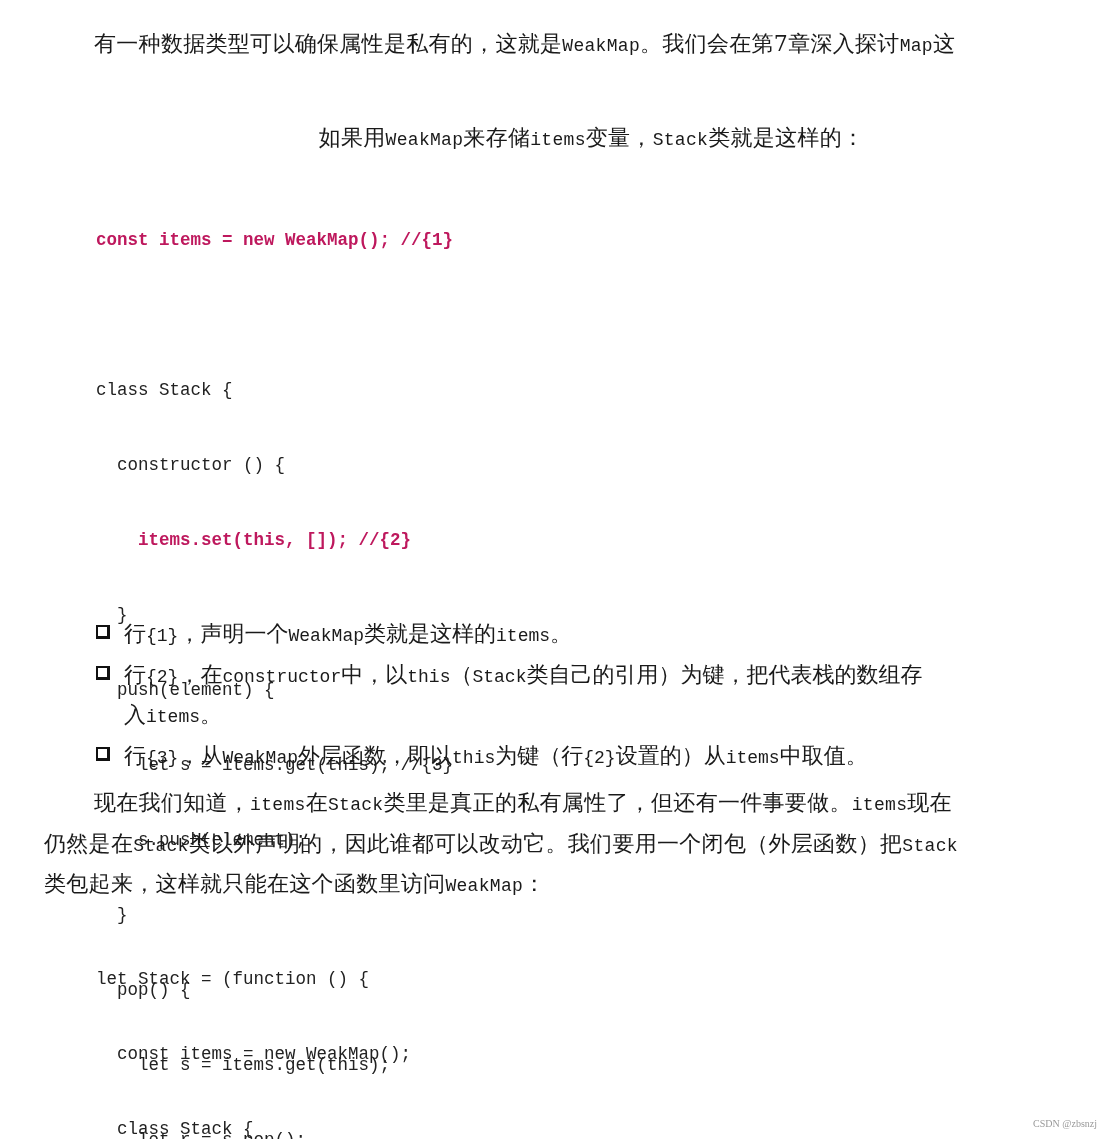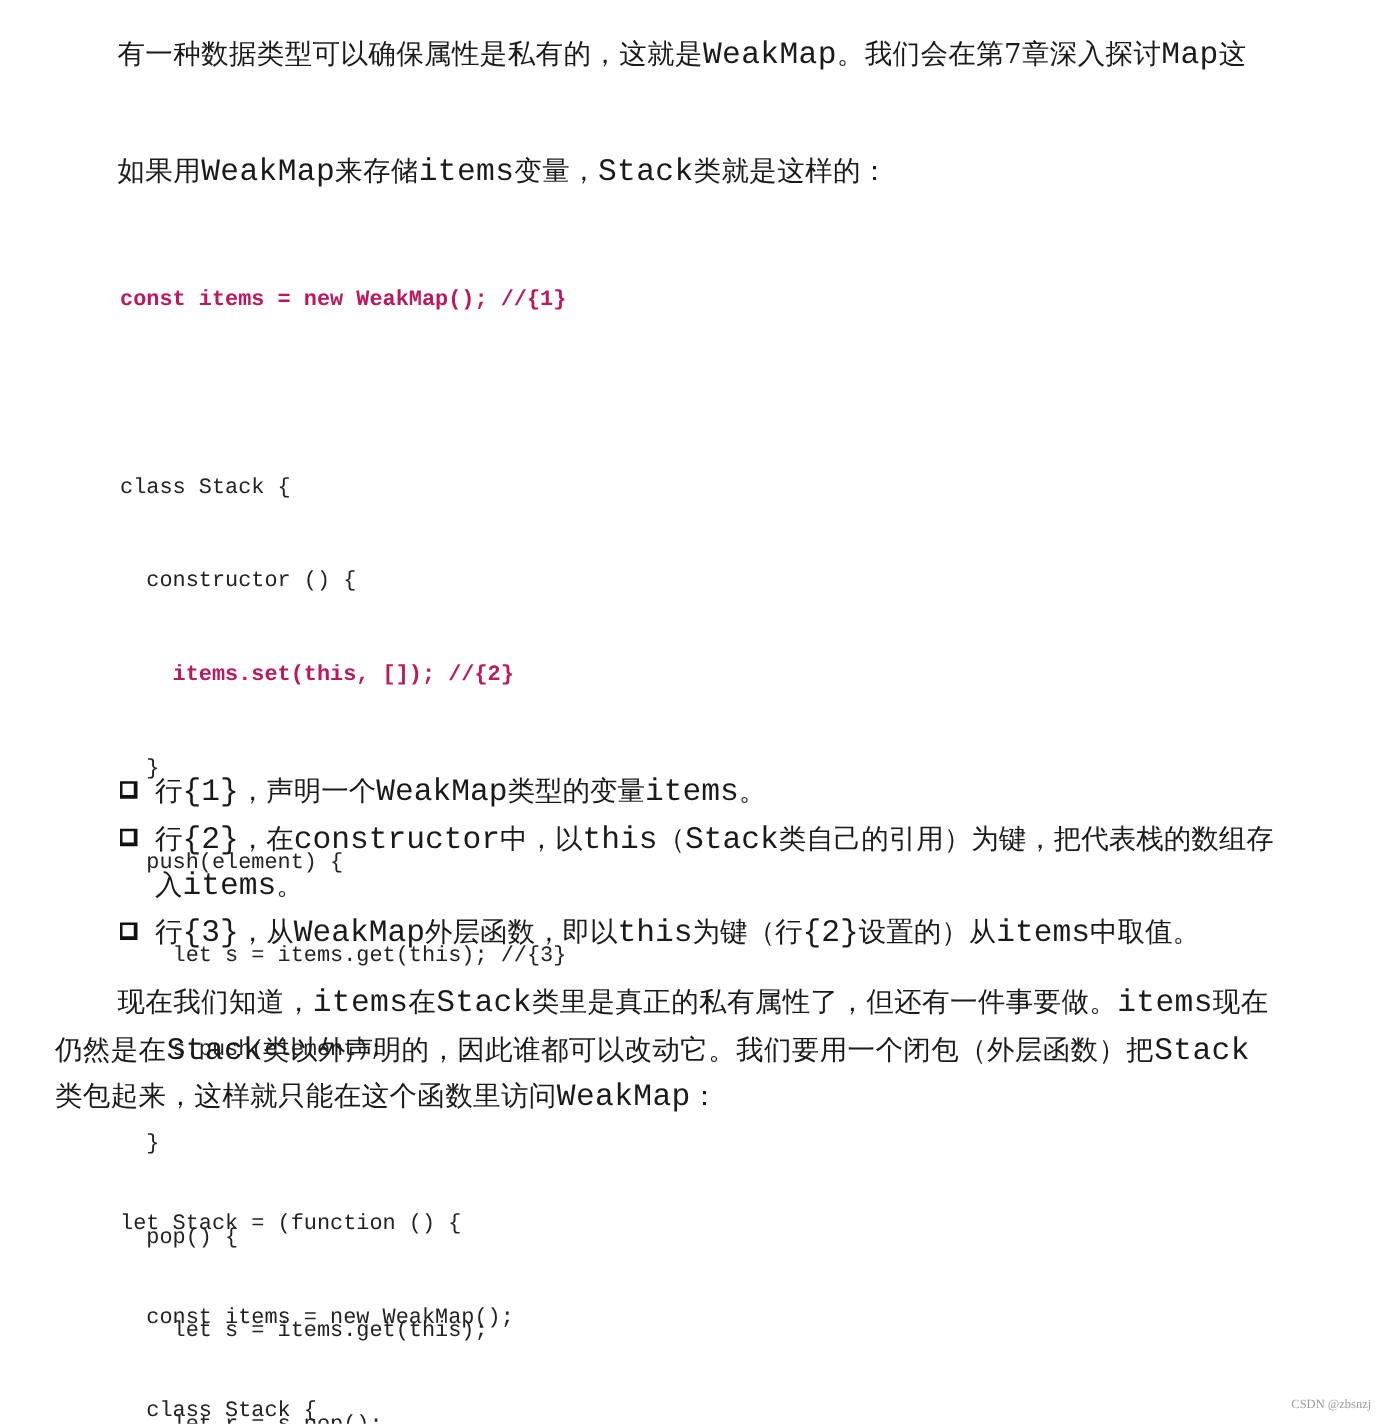--- a/index.html
+++ b/index.html
@@ -1,35 +1,35 @@
 <!DOCTYPE html>
 <html><head>
 <meta charset="utf-8">
 <style>
   html, body { margin: 0; padding: 0; background: #ffffff; }
   body { width: 1119px; height: 1139px; position: relative; overflow: hidden; color: #1a1a1a; font-family: "DejaVu Serif", serif; }
   .para { position: absolute; left: 44px; width: 1045px; font-size: 22px; line-height: 37.5px; letter-spacing: 0.3px; }
   .para .indent { display: inline-block; width: 50px; }
-  .mono { font-family: "Liberation Mono", monospace; font-size: 25px; }
+  .mono { font-family: "Liberation Mono", monospace; font-size: 18px; }
   .code { position: absolute; left: 96px; font-family: "Liberation Mono", monospace; font-size: 17.5px; line-height: 25px; white-space: pre; color: #222; }
   .code .ln { display: block; height: 25px; }
   .code .bold { font-weight: bold; color: #be185d; }
   .bullets { position: absolute; left: 96px; width: 1000px; font-size: 22px; line-height: 37.5px; }
   .bullet { position: relative; padding-left: 28px; }
   .box { position: absolute; left: 0; top: 10px; width: 14px; height: 14px; border: 2px solid #111; border-right-width: 3px; border-bottom-width: 3px; box-sizing: border-box; background: #fff; }
   .watermark { position: absolute; right: 22px; bottom: 10px; font-family: Liberation Serif, serif; font-size: 10px; color: #999; }
 </style>
 </head>
 <body>
 
 <div class="para" style="top:25px;">
   <div><span class="indent"></span><span>有一种数据类型可以确保属性是私有的，这就是</span><span class="mono">WeakMap</span><span>。我们会在第7章深入探讨</span><span class="mono">Map</span><span>这</span></div>
 </div>
 
-<div class="para" style="top:119px;">
+<div class="para" style="top:119px;text-align:center;">
   <span class="indent"></span><span>如果用</span><span class="mono">WeakMap</span><span>来存储</span><span class="mono">items</span><span>变量，</span><span class="mono">Stack</span><span>类就是这样的：</span>
 </div>
 
 <div class="code" style="top:178px;">
   <span class="ln bold">const items = new WeakMap(); //{1}</span>
   <span class="ln"></span>
   <span class="ln">class Stack {</span>
   <span class="ln">  constructor () {</span>
   <span class="ln bold">    items.set(this, []); //{2}</span>
   <span class="ln">  }</span>
@@ -42,21 +42,21 @@
   <span class="ln">    let r = s.pop();</span>
   
   
   
   
 </div>
 
 <div class="bullets" style="top:615px;">
   <div class="bullet">
     <span class="box"></span>
-    <span>行</span><span class="mono">{1}</span><span>，声明一个</span><span class="mono">WeakMap</span><span>类型的变量</span><span class="mono">items</span><span>。</span>
+    <span>行</span><span class="mono">{1}</span><span>，声明一个</span><span class="mono">WeakMap</span><span>类就是这样的</span><span class="mono">items</span><span>。</span>
   </div>
   <div class="bullet">
     <span class="box"></span>
     <span>行</span><span class="mono">{2}</span><span>，在</span><span class="mono">constructor</span><span>中，以</span><span class="mono">this</span><span>（</span><span class="mono">Stack</span><span>类自己的引用）为键，把代表栈的数组存</span><br>
     <span>入</span><span class="mono">items</span><span>。</span>
   </div>
   <div class="bullet">
     <span class="box"></span>
     <span>行</span><span class="mono">{3}</span><span>，从</span><span class="mono">WeakMap</span><span>外层函数，即以</span><span class="mono">this</span><span>为键（行</span><span class="mono">{2}</span><span>设置的）从</span><span class="mono">items</span><span>中取值。</span>
   </div>

